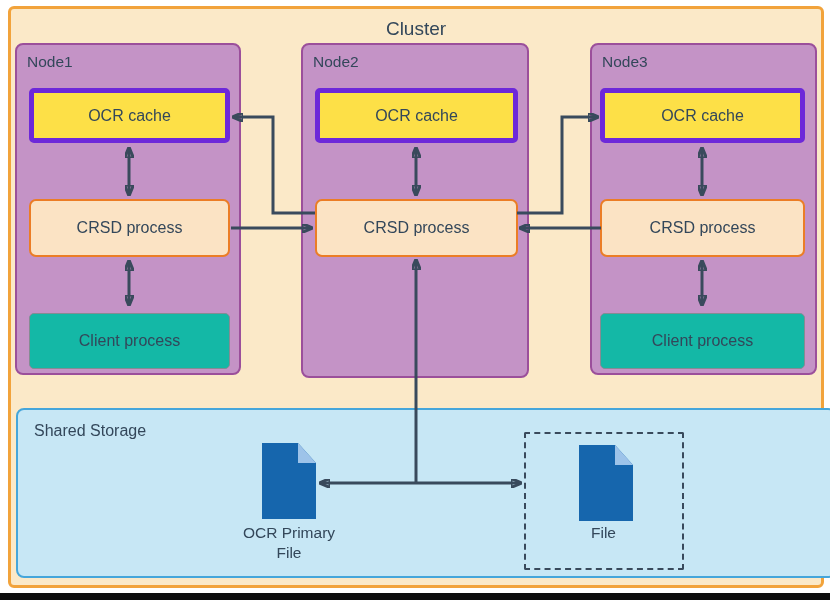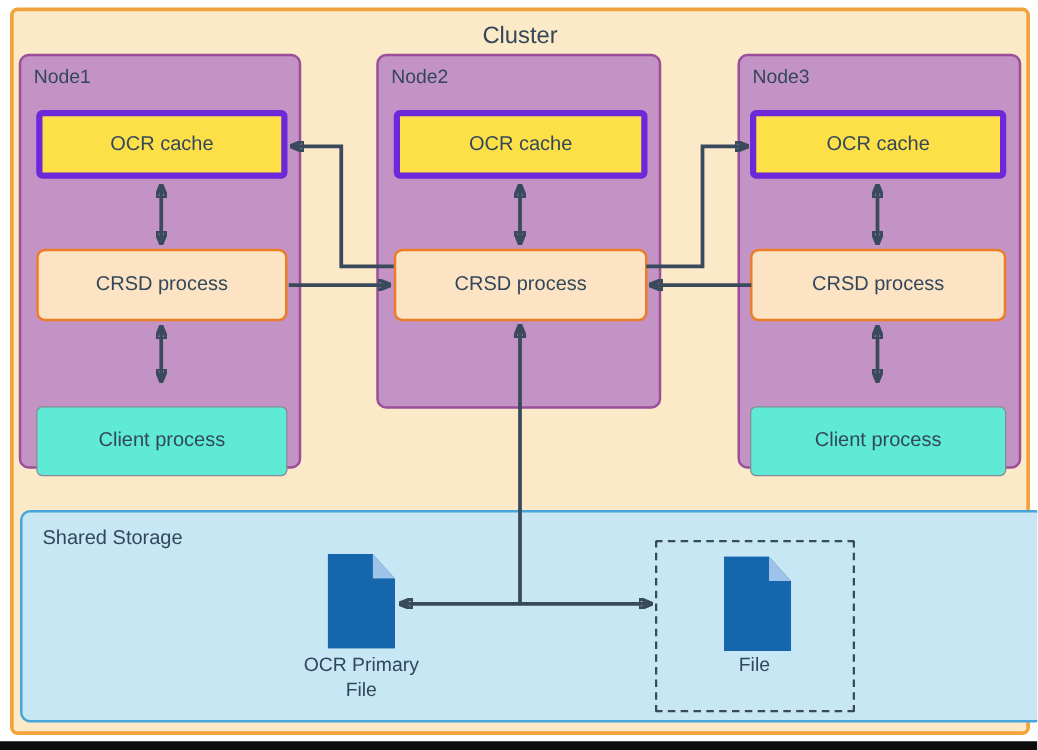--- a/index.html
+++ b/index.html
@@ -6,32 +6,32 @@
   .stage{position:relative;width:830px;height:600px;overflow:hidden;
          font-family:"Liberation Sans",sans-serif;color:#33475A;background:#ffffff;}
 
   .cluster{position:absolute;left:8px;top:6px;width:816px;height:582px;box-sizing:border-box;
            background:#FBE9C8;border:3px solid #F2A33B;border-radius:6px;}
   .cluster-title{position:absolute;left:0;top:9px;width:100%;text-align:center;font-size:19px;}
 
   .node{position:absolute;box-sizing:border-box;background:#C493C6;
         border:2px solid #9B4F9B;border-radius:8px;}
   .node-1{left:15px;top:43px;width:226px;height:332px;}
-  .node-2{left:301px;top:43px;width:228px;height:284px;}
+  .node-2{left:301px;top:43px;width:228px;height:335px;}
   .node-3{left:590px;top:43px;width:227px;height:332px;}
   .node-label{position:absolute;left:10px;top:8px;font-size:15.5px;}
 
   .inner-box{position:absolute;box-sizing:border-box;display:flex;align-items:center;
              justify-content:center;font-size:16px;border-radius:5px;}
   .node-1 .inner-box{left:12px;right:9px;}
   .node-2 .inner-box{left:12px;right:9px;}
   .node-3 .inner-box{left:8px;right:10px;}
   .box-cache{top:43px;height:55px;background:#fde047;border:5px solid #6d28d9;}
   .box-crsd{top:154px;height:58px;background:#FBE3C4;border:2px solid #EB7D26;border-radius:7px;}
-  .box-client{top:280px;height:56px;background:#5eead4;border:1.5px solid #848B93;}
+  .box-client{top:268px;height:56px;background:#14b8a6;border:1.5px solid #848B93;}
 
   .storage{position:absolute;left:16px;top:408px;width:820px;height:170px;box-sizing:border-box;
            background:#C7E7F5;border:2px solid #45A6DB;border-radius:8px;}
   .storage-label{position:absolute;left:16px;top:12px;font-size:16px;}
 
   .doc-icon{position:absolute;}
   .doc-body{position:absolute;left:0;top:0;width:100%;height:100%;background:#1666AD;
             clip-path:polygon(0 0, calc(100% - 18px) 0, 100% 20px, 100% 100%, 0 100%);}
   .doc-fold{position:absolute;top:0;right:0;width:18px;height:20px;background:#9DC3E9;
             clip-path:polygon(0 0, 100% 100%, 0 100%);}

